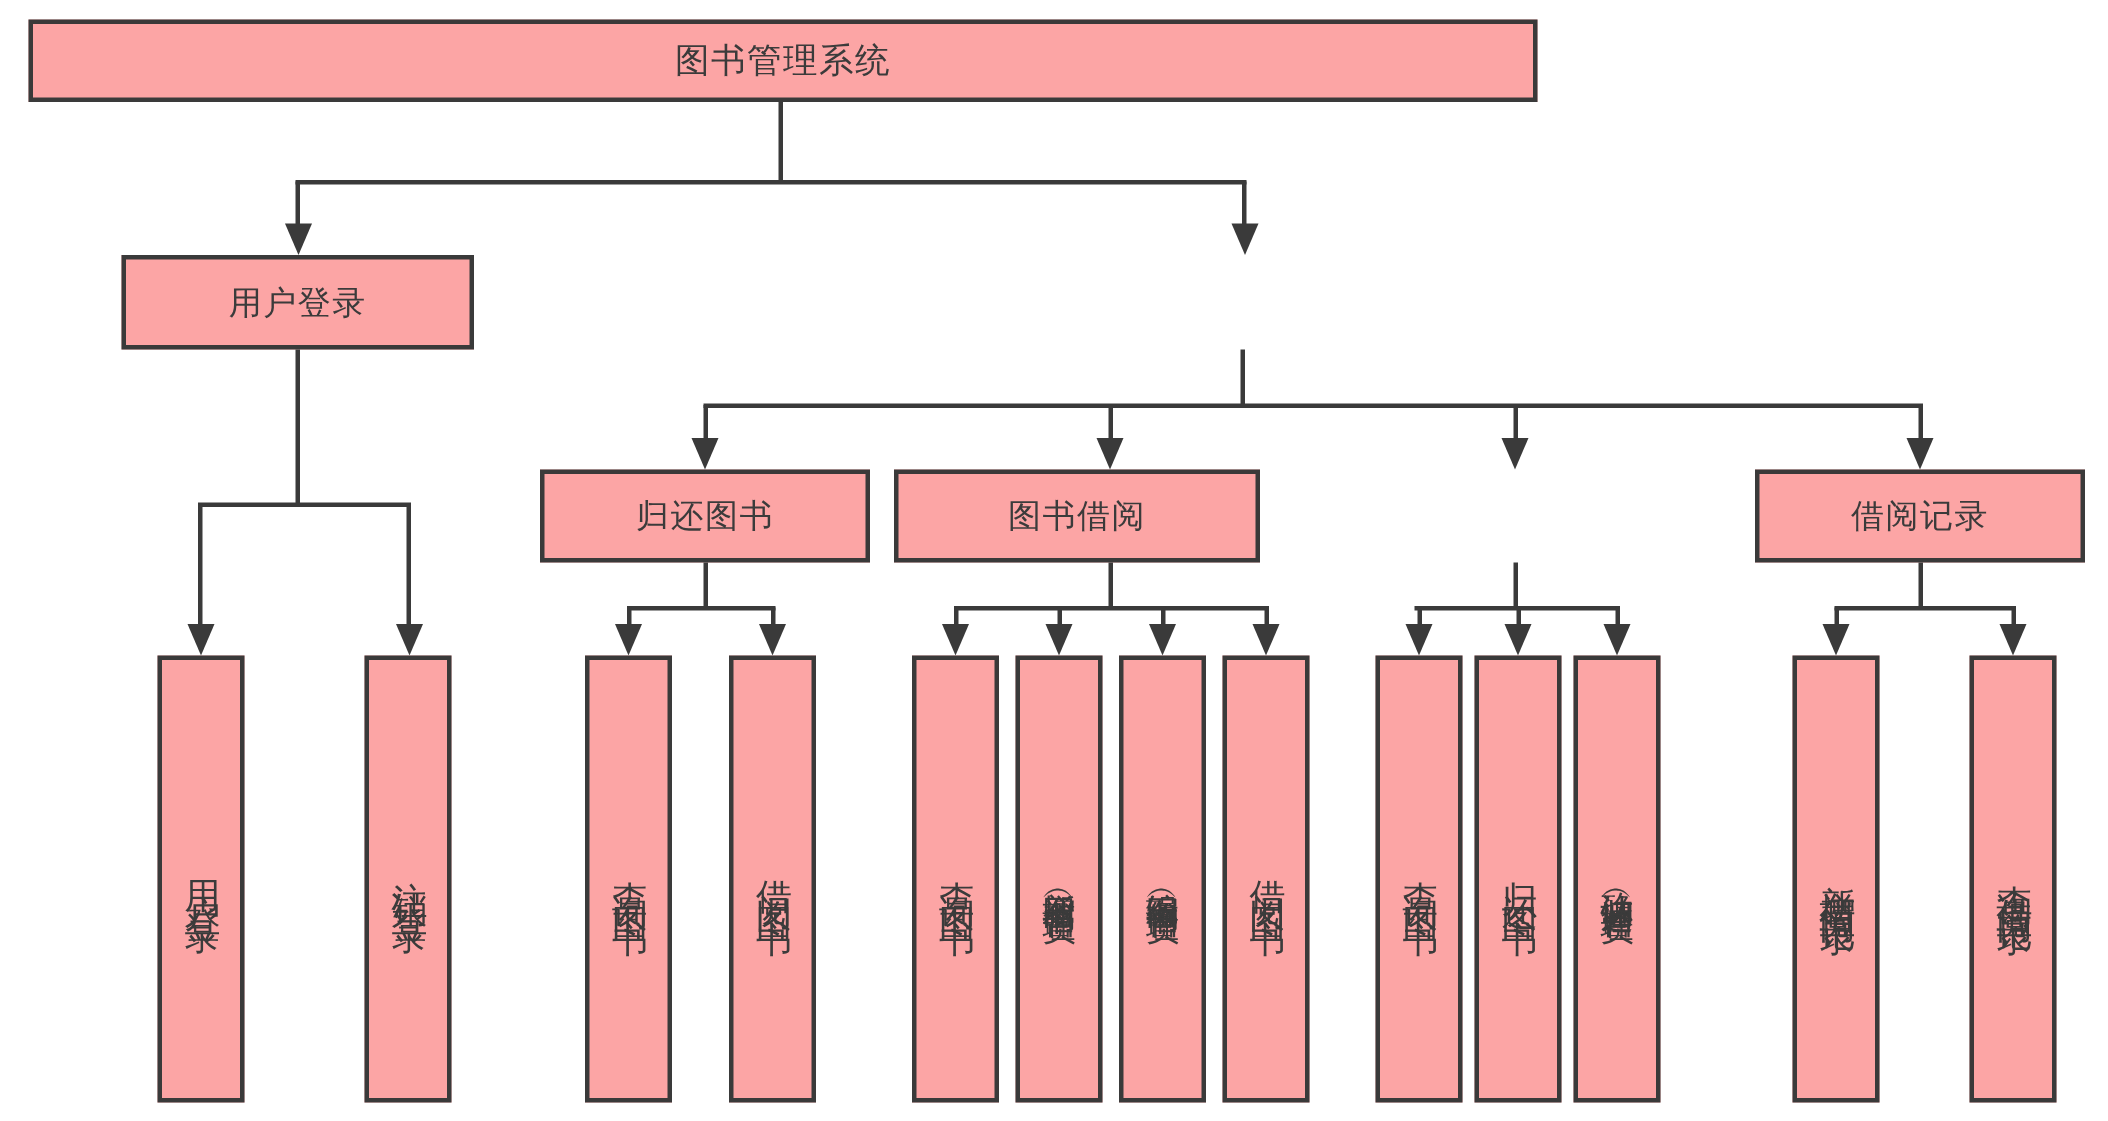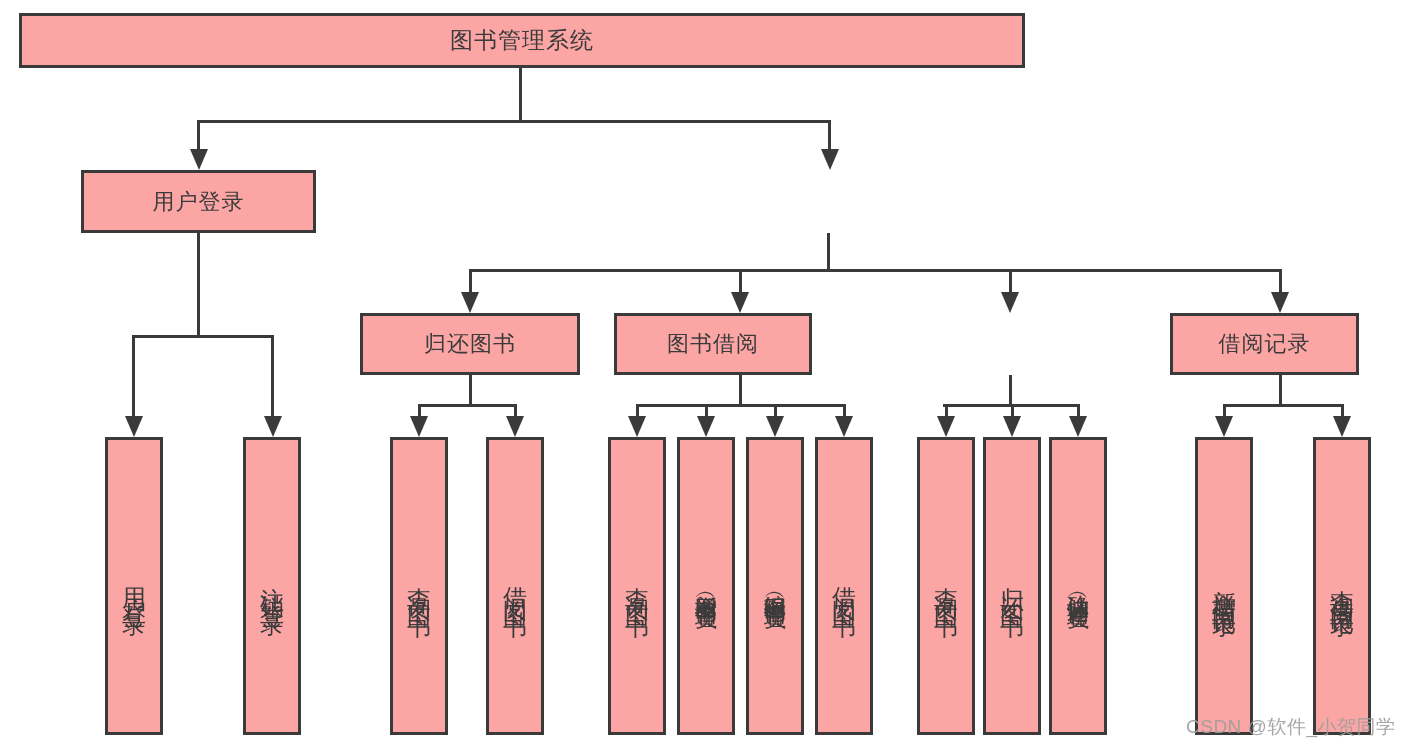--- a/index.html
+++ b/index.html
@@ -60,24 +60,24 @@
     <span class="hlabel">图书管理系统</span>
   </div>
 
   <div class="box" style="left:81px;top:170px;width:235px;height:63px;">
     <span class="hlabel">用户登录</span>
   </div>
 
   <div class="box" style="left:360px;top:313px;width:220px;height:62px;">
     <span class="hlabel">归还图书</span>
   </div>
-  <div class="box" style="left:614px;top:313px;width:198px;height:62px;">
+  <div class="box" style="left:596px;top:313px;width:244px;height:62px;">
     <span class="hlabel">图书借阅</span>
   </div>
-  <div class="box" style="left:1170px;top:313px;width:189px;height:62px;">
+  <div class="box" style="left:1170px;top:313px;width:220px;height:62px;">
     <span class="hlabel">借阅记录</span>
   </div>
 
   <div class="box leaf ls4" style="left:105px;">
     <span class="vlabel">用户登录</span>
   </div>
   <div class="box leaf ls4" style="left:243px;">
     <span class="vlabel">注销登录</span>
   </div>
 
@@ -166,14 +166,13 @@
       <div class="seg" style="left: 1076.5px; top: 405px; width: 3px; height: 18px;"></div>
       <div class="ahead" style="left: 1069px; top: 416px;"></div>
       <div class="seg" style="left: 1278.5px; top: 375px; width: 3px; height: 31px;"></div>
       <div class="seg" style="left: 1222.5px; top: 403.5px; width: 121px; height: 3px;"></div>
       <div class="seg" style="left: 1222.5px; top: 405px; width: 3px; height: 18px;"></div>
       <div class="ahead" style="left: 1215px; top: 416px;"></div>
       <div class="seg" style="left: 1340.5px; top: 405px; width: 3px; height: 18px;"></div>
       <div class="ahead" style="left: 1333px; top: 416px;"></div>
     </div>
 
-  <div id="watermark">CSDN @软件_小贺同学</div>
 </div>
 
 </body></html>

